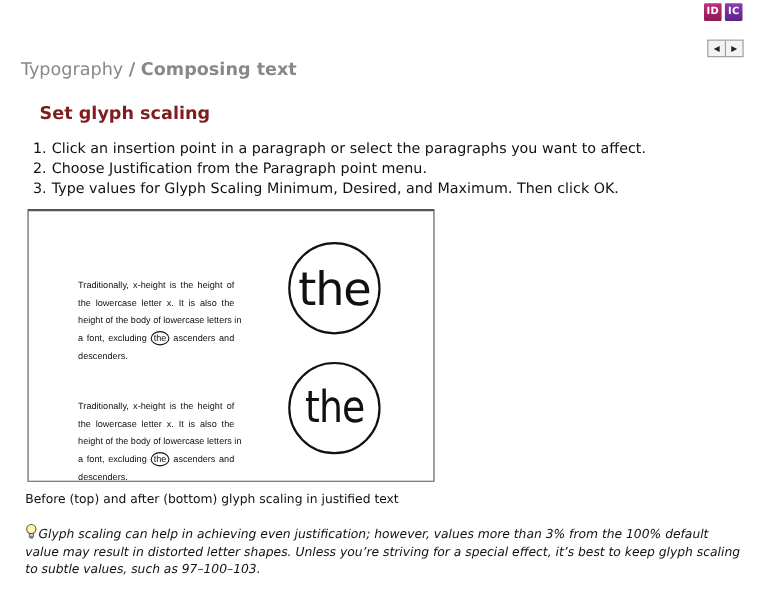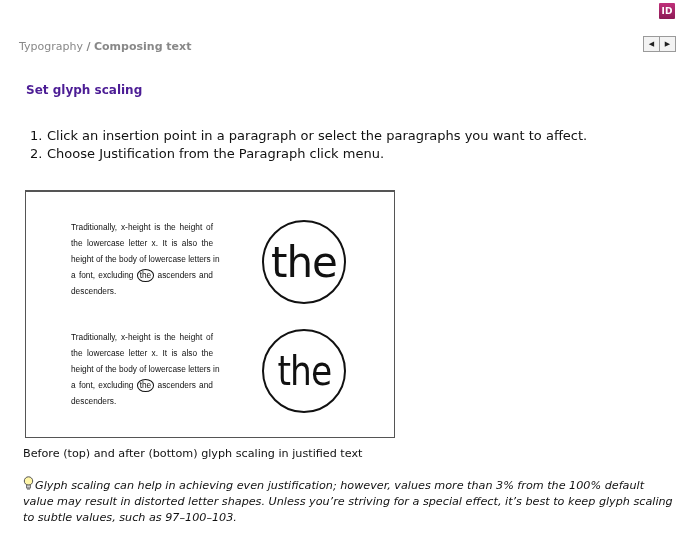--- a/index.html
+++ b/index.html
@@ -4,60 +4,60 @@
   <style>
     html, body { margin: 0; padding: 0; }
     body {
       width: 690px; height: 540px; background: #ffffff; position: relative;
       font-family: "DejaVu Sans", sans-serif; color: #000; overflow: hidden;
     }
     .app-icons { position: absolute; top: 3px; left: 640px; display: flex; gap: 3px; }
     .app-icon {
       width: 16px; height: 16px; color: #fff; font-size: 9px; font-weight: bold;
       display: flex; align-items: center; justify-content: center; border-radius: 1px;
-      font-family: "DejaVu Sans", sans-serif; letter-spacing: 0.2px; margin-left: 19px;
+      font-family: "DejaVu Sans", sans-serif; letter-spacing: 0.2px;
     }
     .app-icon.id { background: linear-gradient(#c0307a, #8c1a55); }
     .app-icon.ic { background: linear-gradient(#8a3fb0, #5c2387); }
 
     .nav-arrows {
       position: absolute; top: 36px; left: 643px; display: flex;
       border: 1px solid #9a9a9a; height: 14px; background: #f3f3f3;
     }
     .nav-btn {
       width: 15px; height: 14px; display: flex; align-items: center; justify-content: center;
       font-size: 7px; color: #222; cursor: pointer;
     }
     .nav-btn + .nav-btn { border-left: 1px solid #9a9a9a; }
 
     .breadcrumb {
-      position: absolute; top: 40px; left: 19px; font-size: 11px; color: #888;
+      position: absolute; top: 53px; left: 19px; font-size: 16px; color: #888;
     }
     .breadcrumb .sep, .breadcrumb .current { font-weight: bold; color: #888; }
 
     .page-title {
-      position: absolute; top: 79px; left: 22px; margin: 4px;
-      font-size: 12px; font-weight: bold; color: #4c1d95;
+      position: absolute; top: 79px; left: 22px; margin: 14px;
+      font-size: 16px; font-weight: bold; color: #7f1d1d;
     }
 
     .steps {
       position: absolute; top: 127px; left: 30px; margin: 0; padding: 0; list-style: none;
       font-size: 13px; line-height: 18px; color: #111;
     }
     .steps li { white-space: nowrap; }
     .steps .num { display: inline-block; width: 17px; }
 
     .figure {
       position: absolute; top: 190px; left: 25px; width: 370px; height: 248px;
       border: 1px solid #555; border-top: 2px solid #555; box-sizing: border-box;
     }
     .sample {
       position: absolute; left: 45px; width: 142px;
       font-family: "Liberation Sans", sans-serif; font-size: 8.3px; line-height: 16px;
-      color: #111; text-align: justify; font-weight: 500;
+      color: #111; text-align: justify; font-weight: 500; margin-top: 32px;
     }
     .sample .line { display: block; white-space: nowrap; text-align-last: justify; }
     .sample .line.last { text-align-last: left; }
     .sample .ring {
       display: inline-block; border: 1px solid #111; border-radius: 50%;
       padding: 0 2px; line-height: 11px;
     }
     .sample.top { top: 27px; }
     .sample.bottom { top: 137px; }
 
@@ -101,21 +101,22 @@
 <div class="breadcrumb">
   <span>Typography</span>
   <span class="sep">/</span>
   <span class="current">Composing text</span>
 </div>
 
 <h1 class="page-title">Set glyph scaling</h1>
 
 <ol class="steps">
   <li><span class="num">1.</span><span>Click an insertion point in a paragraph or select the paragraphs you want to affect.</span></li>
-  <li><span class="num">2.</span><span>Choose Justification from the Paragraph click menu.</span></li>
+  <li><span class="num">2.</span><span>Choose Justification from the Paragraph point menu.</span></li>
+  <li><span class="num">3.</span><span>Type values for Glyph Scaling Minimum, Desired, and Maximum. Then click OK.</span></li>
 </ol>
 
 <div class="figure">
   <div class="sample top">
     <span class="line">Traditionally, x-height is the height of</span>
     <span class="line">the lowercase letter x. It is also the</span>
     <span class="line">height of the body of lowercase letters in</span>
     <span class="line"><span>a font, excluding</span> <span class="ring">the</span> <span>ascenders and</span></span>
     <span class="line last">descenders.</span>
   </div>

